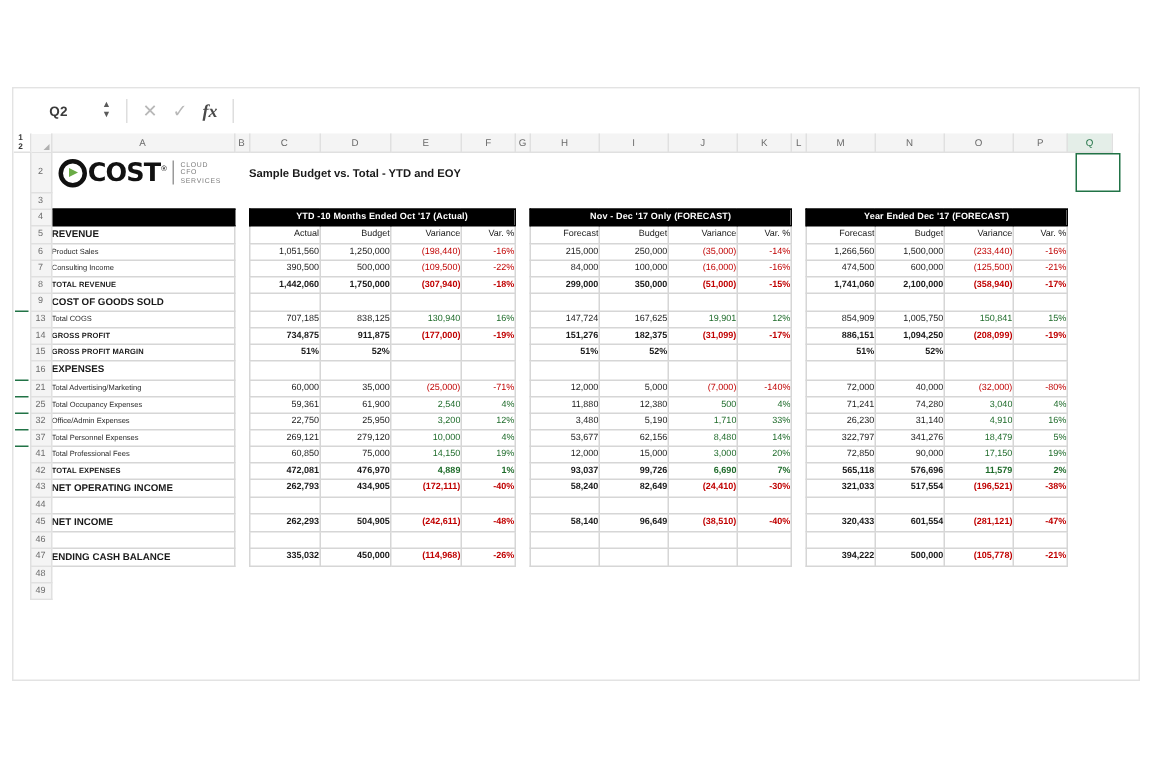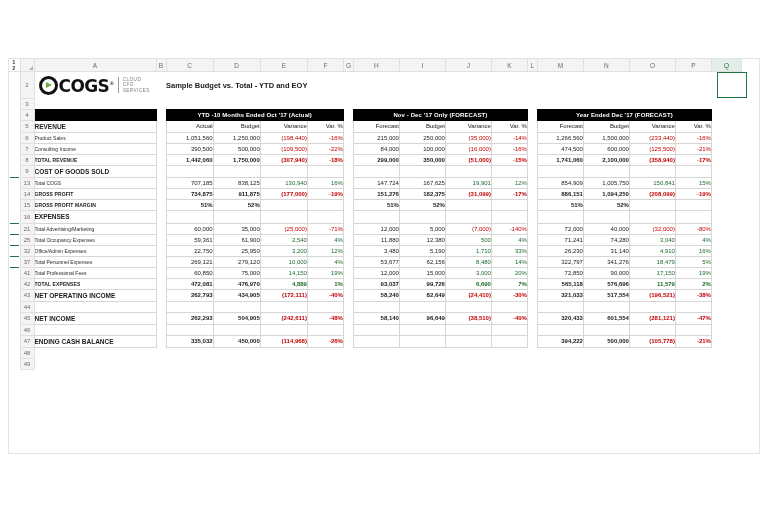--- a/index.html
+++ b/index.html
@@ -178,20 +178,33 @@
     border: 1.4px solid #217346;
     background: transparent;
     pointer-events: none;
   }
 </style>
 </head>
 <body>
 
 <div id="app">
 
+  <div class="formula-bar">
+    <div class="name-box">Q2</div>
+    <div class="spin">
+      <span>▲</span>
+      <span>▼</span>
+    </div>
+    <div class="fb-divider"></div>
+    <div class="fb-btn">✕</div>
+    <div class="fb-btn">✓</div>
+    <div class="fb-btn fx">fx</div>
+    <div class="fb-divider"></div>
+    <div class="fb-input"></div>
+  </div>
 
   <div class="grid-wrap">
     <table class="sheet" id="sheet">
         <colgroup>
           <col style="width:11px">
           <col style="width:14px">
           <col style="width:122px">
           <col style="width:10px">
           <col style="width:46px">
           <col style="width:46px">
@@ -234,21 +247,21 @@
             <td class="sel-col">Q</td>
           </tr>
           <tr style="height:26px">
             <td class="outline-gutter"></td>
             <td class="rowhead">2</td>
             <td class="logo-cell">
     <div class="logo">
       <div class="logo-o">
                   <div class="logo-tri"></div>
                 </div>
-      <div class="logo-txt"><span>COGS</span><span class="logo-reg">®</span></div>
+      <div class="logo-txt"><span>COST</span><span class="logo-reg">®</span></div>
       <div class="logo-rule"></div>
       <div>
         <div class="logo-sub">CLOUD</div>
         <div class="logo-sub">CFO</div>
         <div class="logo-sub">SERVICES</div>
       </div>
     </div>
             </td>
             <td class="gap"></td>
             <td class="c titlecell" colspan="3" style="border:none">Sample Budget vs. Total - YTD and EOY</td>

